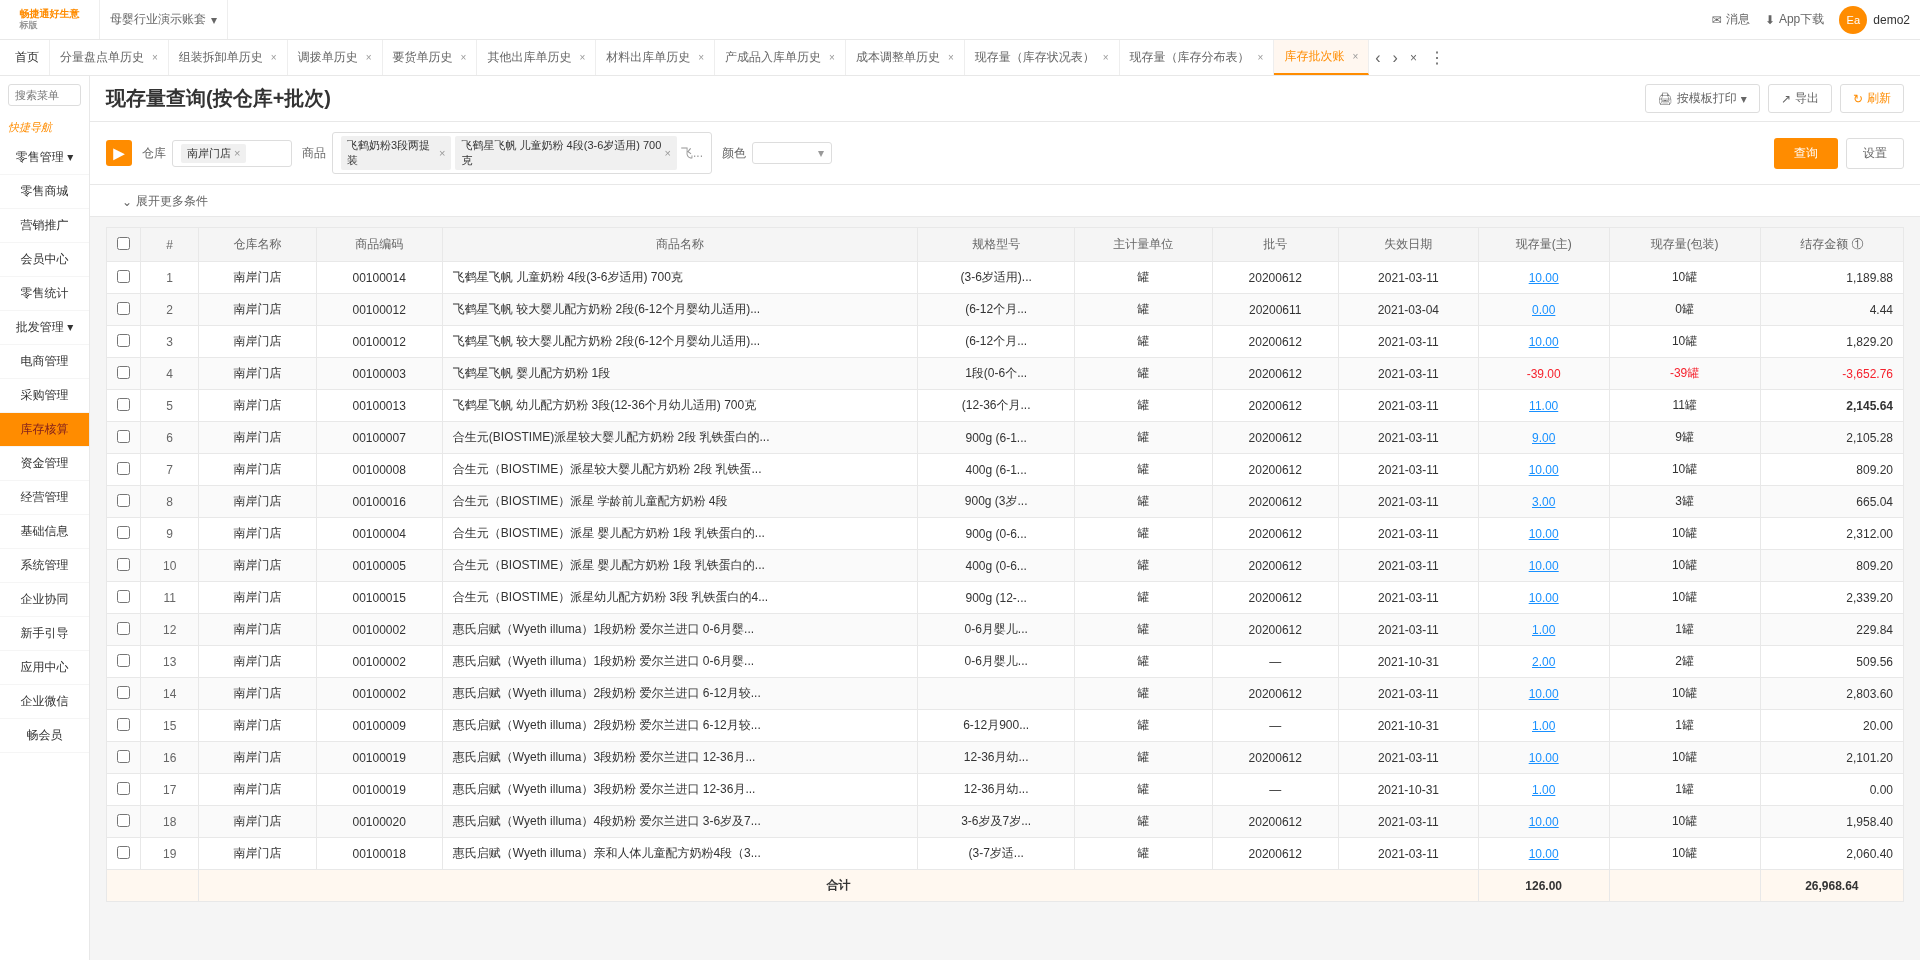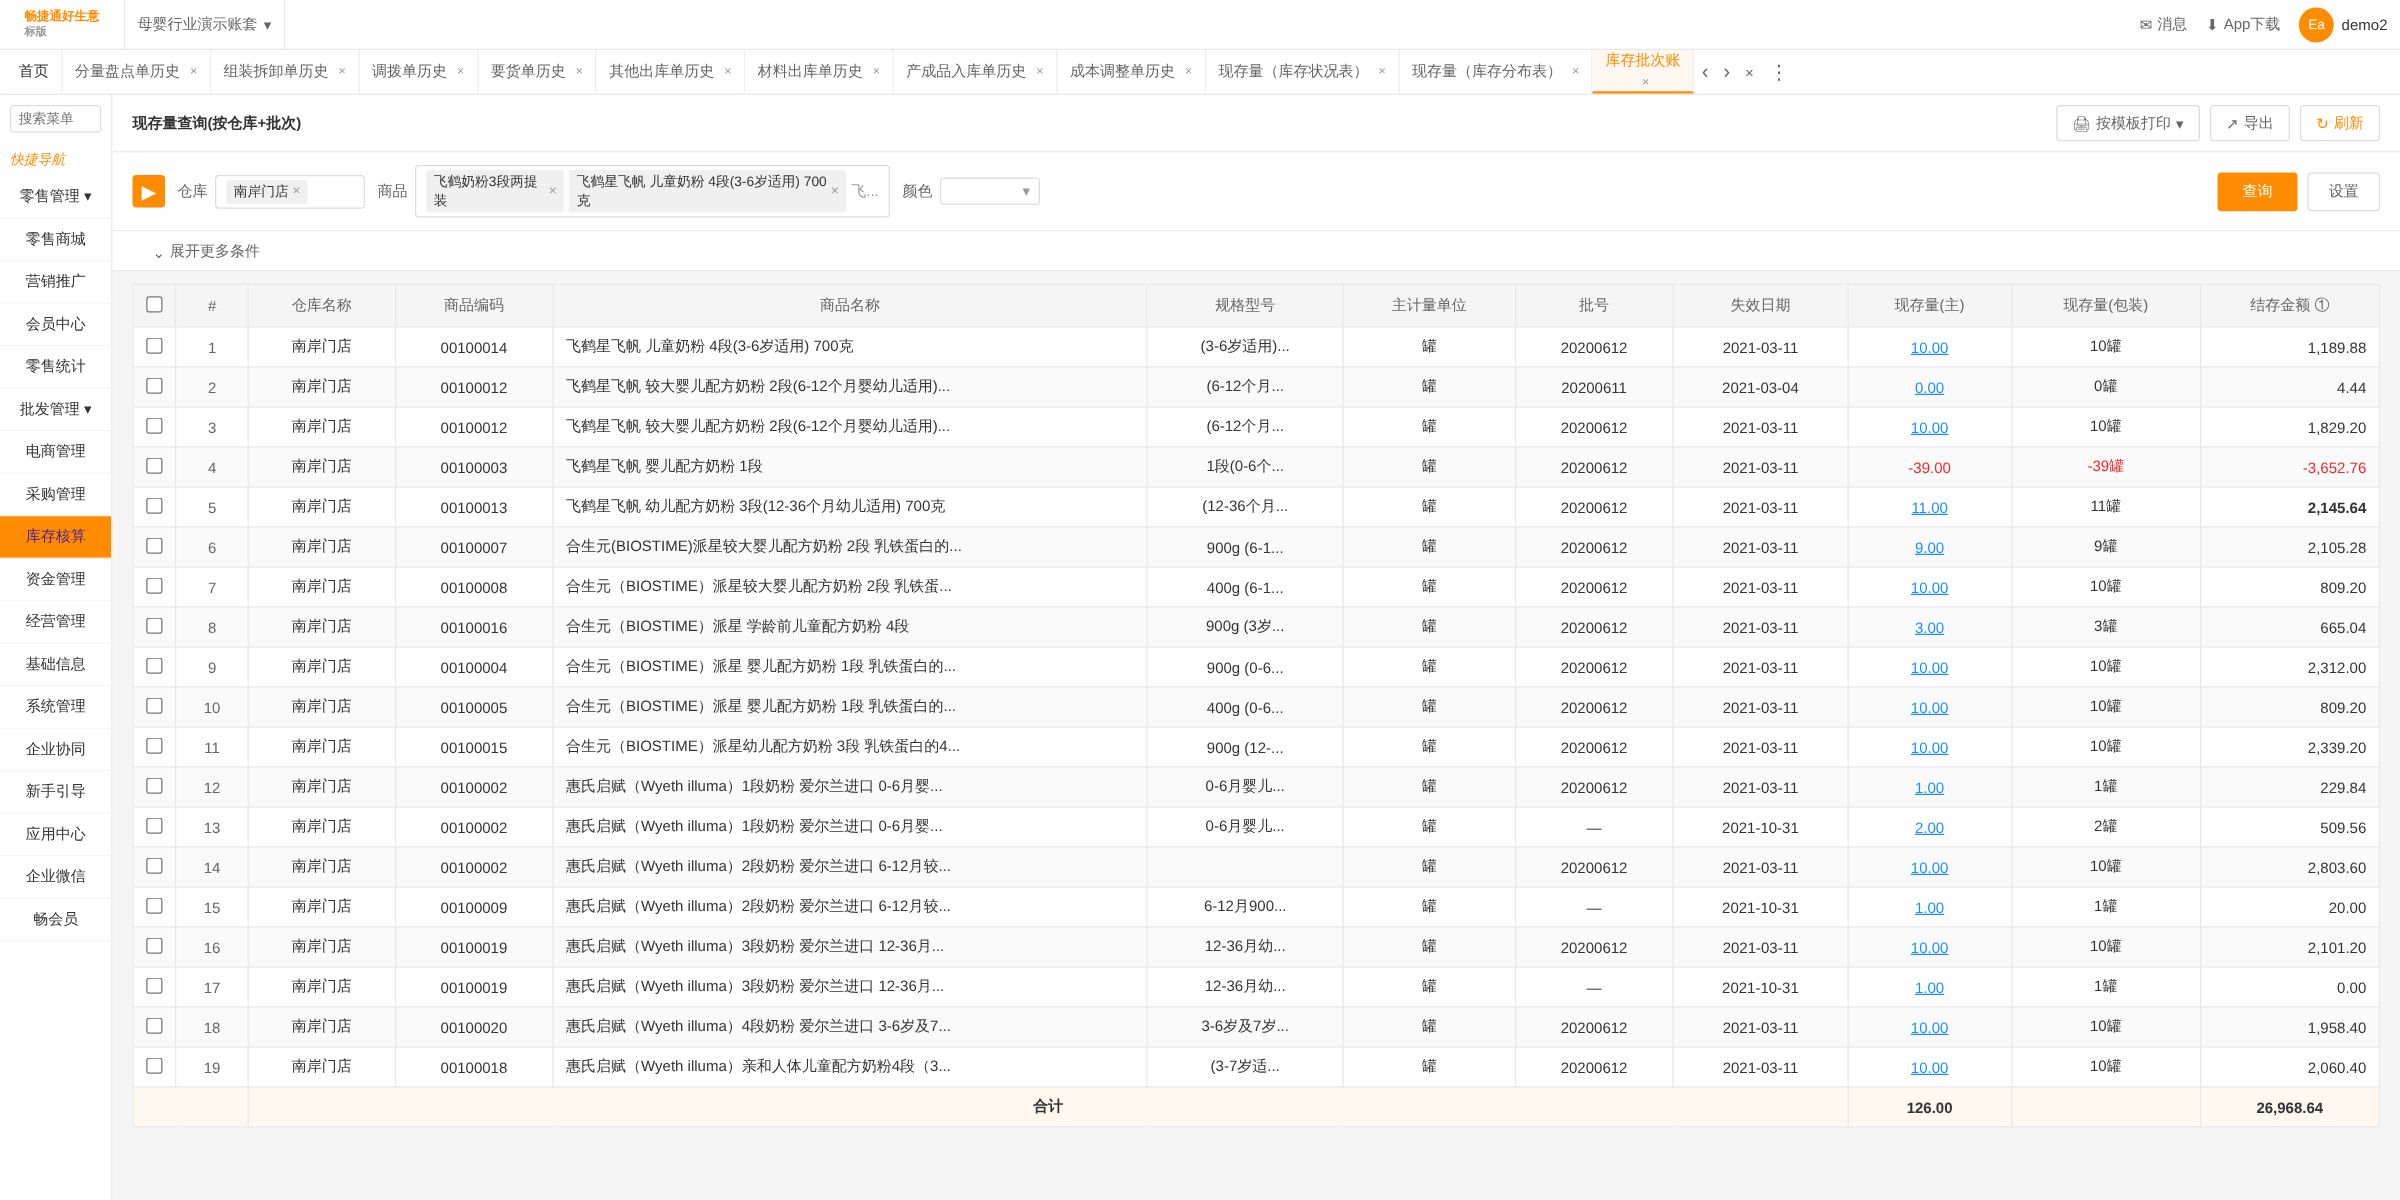--- a/index.html
+++ b/index.html
@@ -10,42 +10,42 @@
     .logo-area { width: 90px; display: flex; flex-direction: column; align-items: center; justify-content: center; border-right: 1px solid #eee; height: 100%; padding-right: 10px; }
     .logo-text { font-size: 10px; color: #ff8c00; font-weight: bold; line-height: 1.2; }
     .dropdown-selector { display: flex; align-items: center; padding: 0 10px; gap: 5px; font-size: 12px; color: #666; cursor: pointer; border-right: 1px solid #eee; height: 100%; }
     .top-right { margin-left: auto; display: flex; align-items: center; gap: 15px; }
     .top-icon-btn { display: flex; align-items: center; gap: 4px; cursor: pointer; font-size: 12px; color: #666; }
     .avatar { width: 28px; height: 28px; border-radius: 50%; background: #ff8c00; display: flex; align-items: center; justify-content: center; color: #fff; font-size: 11px; }
 
     
     .tab-bar { height: 36px; background: #fff; display: flex; align-items: center; border-bottom: 1px solid #e8e8e8; overflow: hidden; padding: 0 5px; }
     .tab-item { display: flex; align-items: center; height: 100%; padding: 0 10px; font-size: 12px; color: #666; border-right: 1px solid #eee; cursor: pointer; white-space: nowrap; flex-shrink: 0; gap: 4px; }
-    .tab-item.active { color: #ff8c00; background: #fff7f0; border-bottom: 2px solid #ff8c00; flex-direction: column; }
+    .tab-item.active { color: #ff8c00; background: #fff7f0; border-bottom: 2px solid #ff8c00; }
     .tab-item.home { background: #fff; color: #333; }
     .tab-close { color: #999; font-size: 10px; margin-left: 4px; }
     .tab-nav-btn { padding: 0 6px; cursor: pointer; color: #666; font-size: 16px; }
 
     
     .main-layout { display: flex; height: calc(100vh - 76px); }
 
     
     .sidebar { width: 90px; background: #fff; border-right: 1px solid #e8e8e8; display: flex; flex-direction: column; overflow-y: auto; }
     .sidebar-search { padding: 8px; }
     .sidebar-search input { width: 100%; border: 1px solid #ddd; border-radius: 3px; padding: 4px 6px; font-size: 11px; }
     .sidebar-quick { padding: 6px 8px; font-size: 11px; color: #ff8c00; cursor: pointer; font-style: italic; }
     .sidebar-item { padding: 8px 6px; font-size: 12px; color: #333; cursor: pointer; text-align: center; border-bottom: 1px solid #f5f5f5; }
-    .sidebar-item.active { background: #ff8c00; color: #4c1d95; }
+    .sidebar-item.active { background: #ff8c00; color: #7f1d1d; }
 
     
     .content-area { flex: 1; overflow: hidden; display: flex; flex-direction: column; background: #f5f5f5; }
 
     
     .page-header { background: #fff; padding: 8px 16px; display: flex; align-items: center; justify-content: space-between; border-bottom: 1px solid #e8e8e8; }
-    .page-title { font-size: 12px; font-weight: bold; color: #333; }
+    .page-title { font-size: 20px; font-weight: bold; color: #333; }
     .header-actions { display: flex; align-items: center; gap: 8px; }
     .btn-print { display: flex; align-items: center; gap: 4px; padding: 5px 12px; border: 1px solid #ddd; border-radius: 3px; background: #fff; cursor: pointer; font-size: 12px; color: #666; }
     .btn-export { display: flex; align-items: center; gap: 4px; padding: 5px 12px; border: 1px solid #ddd; border-radius: 3px; background: #fff; cursor: pointer; font-size: 12px; color: #666; }
     .btn-refresh { display: flex; align-items: center; gap: 4px; padding: 5px 12px; border: 1px solid #ddd; border-radius: 3px; background: #fff; cursor: pointer; font-size: 12px; color: #ff8c00; }
 
     
     .filter-area { background: #fff; padding: 10px 16px; border-bottom: 1px solid #e8e8e8; display: flex; align-items: center; gap: 10px; flex-wrap: wrap; }
     .filter-expand-btn { width: 26px; height: 26px; background: #ff8c00; color: #fff; display: flex; align-items: center; justify-content: center; border-radius: 3px; cursor: pointer; font-size: 14px; font-weight: bold; flex-shrink: 0; }
     .filter-group { display: flex; align-items: center; gap: 6px; }
     .filter-label { font-size: 12px; color: #666; white-space: nowrap; }

